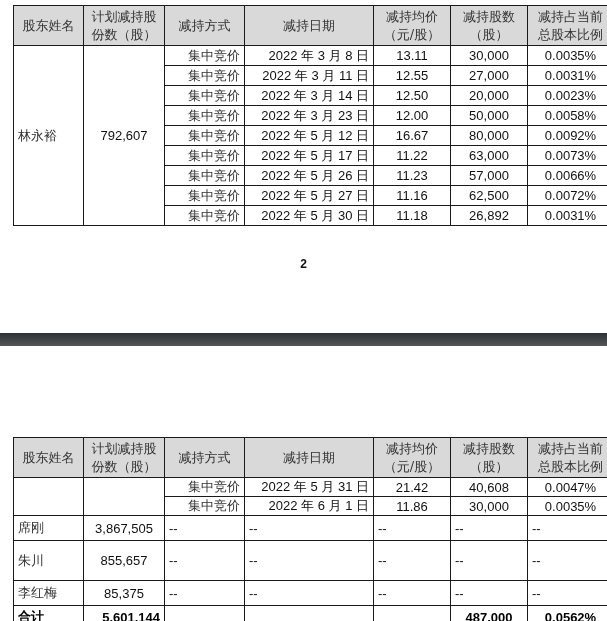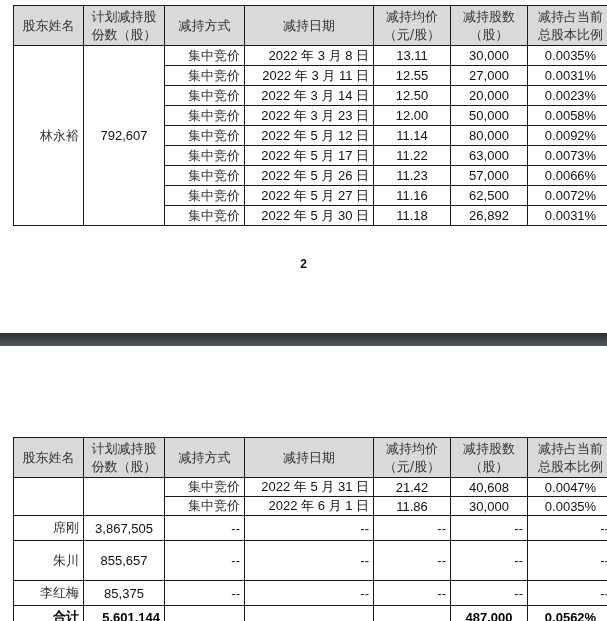--- a/index.html
+++ b/index.html
@@ -3,21 +3,21 @@
 <meta charset="utf-8">
 <style>
   html, body { margin: 0; padding: 0; background: #ffffff; }
   body { width: 607px; height: 621px; position: relative; overflow: hidden;
          font-family: "Liberation Sans", "DejaVu Sans", sans-serif; color: #111; }
   table.t { position: absolute; left: 13px; border-collapse: collapse; table-layout: fixed; width: 600px; }
   table.t td, table.t th { border: 1.2px solid #1a1a1a; padding: 0 4px; font-size: 13px; white-space: nowrap; overflow: hidden; }
   table.t th { background: #d9d9d9; font-weight: normal; text-align: center; line-height: 18px; color: #333;
                font-family: "DejaVu Serif", "Liberation Serif", serif; font-size: 13px; }
   .cn { font-family: "DejaVu Serif", "Liberation Serif", serif; color: #333; }
-  .c { text-align: right; margin-left: 10px; }
+  .c { text-align: left; margin-left: 10px; }
   .r { text-align: center; }
   .l { text-align: right; }
   .b { font-weight: bold; color: #000; }
   #t1 { top: 5px; }
   #t1 tbody td { height: 19px; }
   #t2 { top: 437px; }
   .page-num { position: absolute; top: 257px; left: 0; width: 607px; text-align: center;
               font-weight: bold; font-size: 12px; }
   .sep { position: absolute; top: 333px; left: 0; width: 607px; height: 13px;
          background: linear-gradient(#2e3133, #53575a); }
@@ -73,21 +73,21 @@
     <tr>
       <td class="l cn">集中竞价</td>
       <td class="l">2022 年 3 月 23 日</td>
       <td class="r">12.00</td>
       <td class="r">50,000</td>
       <td class="r">0.0058%</td>
     </tr>
     <tr>
       <td class="l cn">集中竞价</td>
       <td class="l">2022 年 5 月 12 日</td>
-      <td class="r">11.14</td>
+      <td class="r">16.67</td>
       <td class="r">80,000</td>
       <td class="r">0.0092%</td>
     </tr>
     <tr>
       <td class="l cn">集中竞价</td>
       <td class="l">2022 年 5 月 17 日</td>
       <td class="r">11.22</td>
       <td class="r">63,000</td>
       <td class="r">0.0073%</td>
     </tr>

